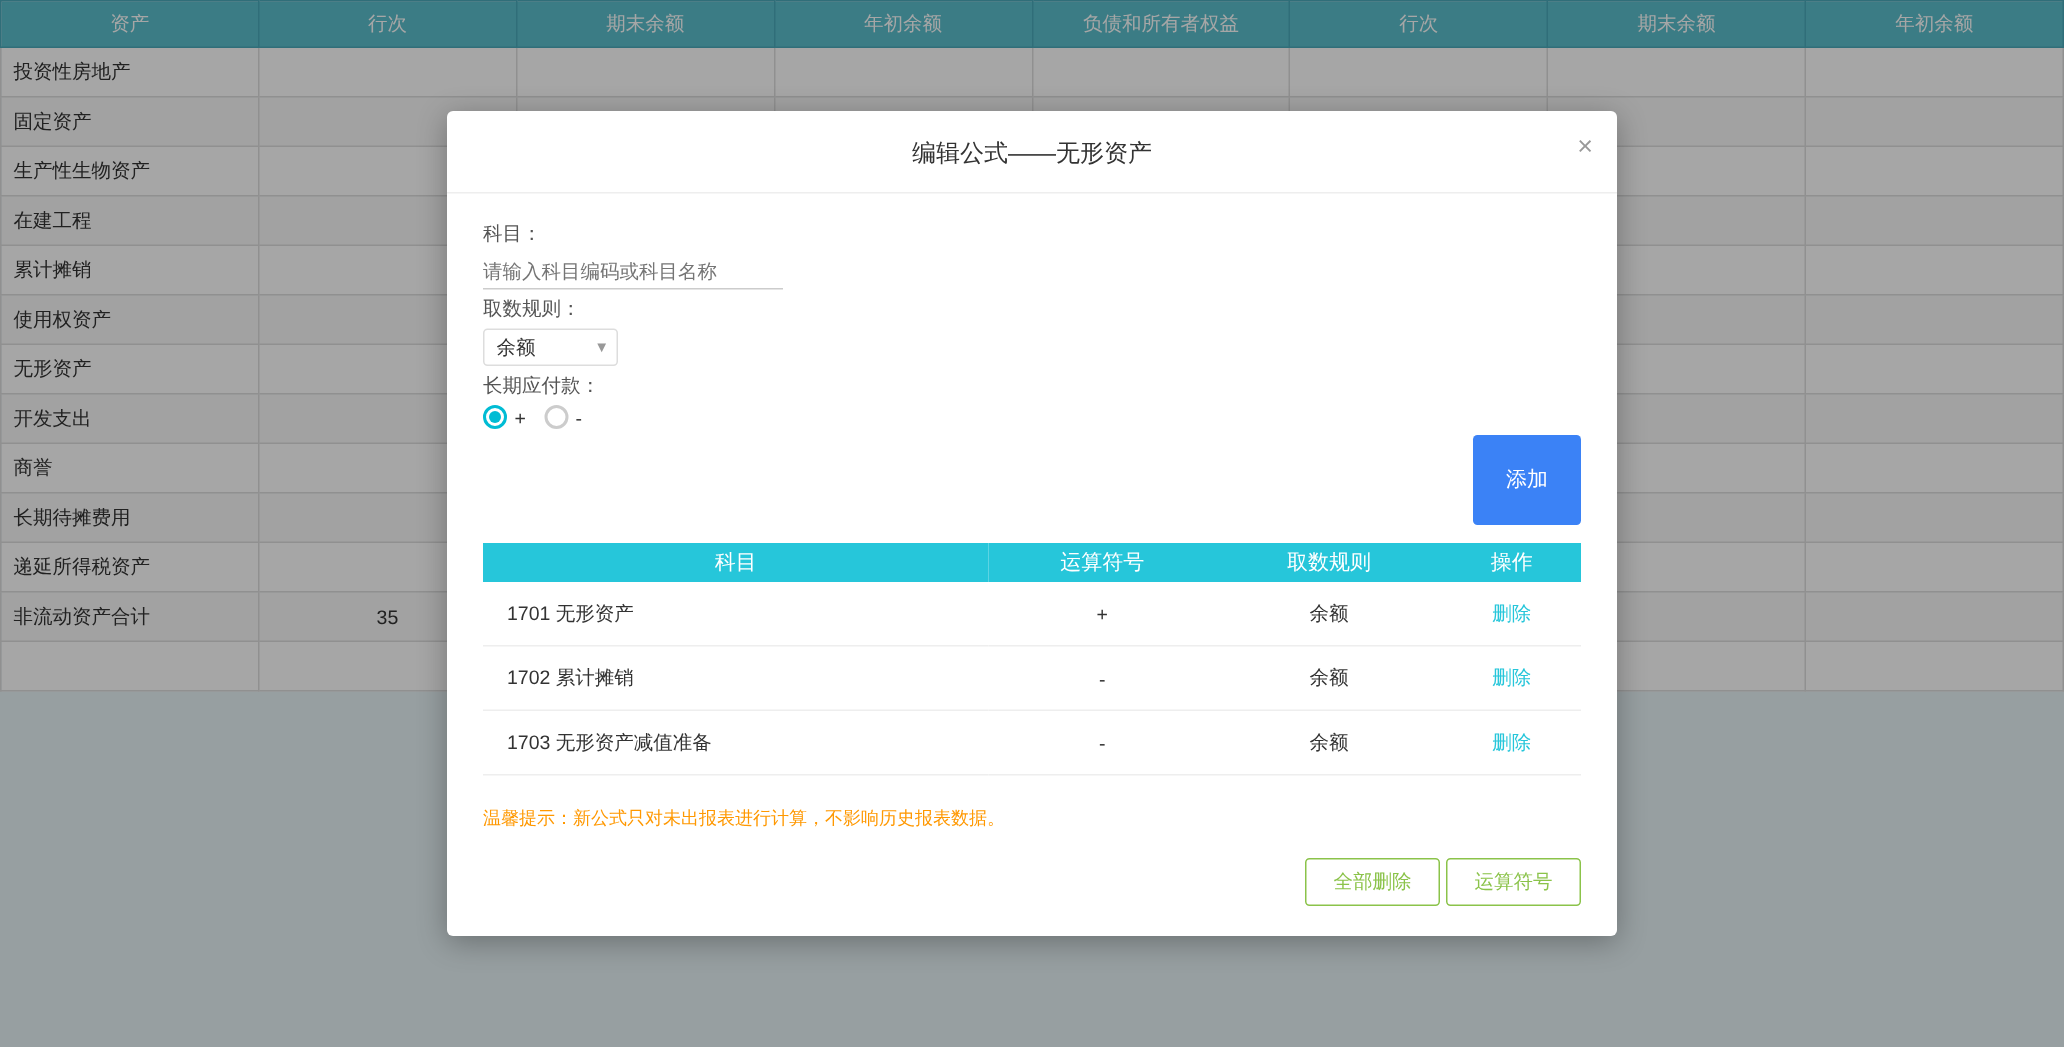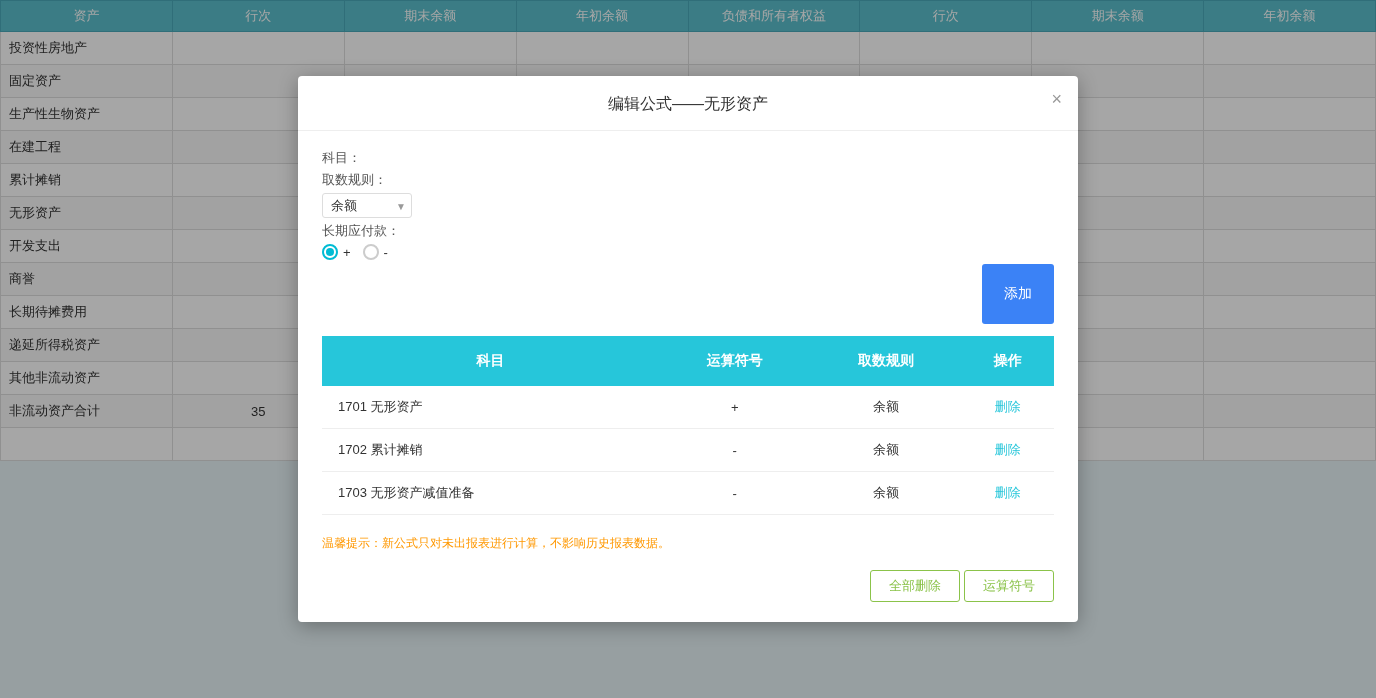--- a/index.html
+++ b/index.html
@@ -184,22 +184,22 @@
       margin: 0 24px;
     }
     .inner-table {
       width: 100%;
       border-collapse: collapse;
     }
     .inner-table thead th {
       background: #26c6da;
       color: #fff;
       text-align: center;
-      padding: 16px 8px;
-      font-weight: bold;
+      padding: 4px 8px;
+      font-weight: normal;
       font-size: 14px;
     }
     .inner-table tbody td {
       text-align: center;
       padding: 12px 8px;
       border-bottom: 1px solid #eee;
       color: #333;
       font-size: 13px;
     }
     .inner-table tbody td.subject-col {
@@ -301,20 +301,30 @@
           <td class="left-text">累计摊销</td>
           <td></td>
           <td></td>
           <td></td>
           <td class="left-text"></td>
           <td></td>
           <td></td>
           <td></td>
         </tr>
         <tr>
+          <td class="left-text">使用权资产</td>
+          <td></td>
+          <td></td>
+          <td></td>
+          <td class="left-text"></td>
+          <td></td>
+          <td></td>
+          <td></td>
+        </tr>
+        <tr>
           <td class="left-text">无形资产</td>
           <td></td>
           <td></td>
           <td></td>
           <td class="left-text"></td>
           <td></td>
           <td></td>
           <td></td>
         </tr>
         <tr>
@@ -342,30 +352,20 @@
           <td></td>
           <td></td>
           <td></td>
           <td class="left-text"></td>
           <td></td>
           <td></td>
           <td></td>
         </tr>
         <tr>
           <td class="left-text">递延所得税资产</td>
-          <td></td>
-          <td></td>
-          <td></td>
-          <td class="left-text"></td>
-          <td></td>
-          <td></td>
-          <td></td>
-        </tr>
-        <tr>
-          <td class="left-text">其他非流动资产</td>
           <td></td>
           <td></td>
           <td></td>
           <td class="left-text"></td>
           <td></td>
           <td></td>
           <td></td>
         </tr>
         <tr>
           <td class="left-text">非流动资产合计</td>
@@ -394,20 +394,21 @@
 <div class="overlay">
   <div class="modal">
 
     <div class="modal-header">
       <span>编辑公式——无形资产</span>
     </div>
     <span class="modal-close">×</span>
 
     <div class="form-row">
       <span class="form-label">科目：</span>
+      <input class="form-input" type="text" placeholder="请输入科目编码或科目名称" style="">
 
       <span class="form-label">取数规则：</span>
       <div class="select-wrapper">
         <select class="form-select">
           <option>余额</option>
           <option>借方</option>
           <option>贷方</option>
         </select>
         <span class="select-arrow">▼</span>
       </div>

